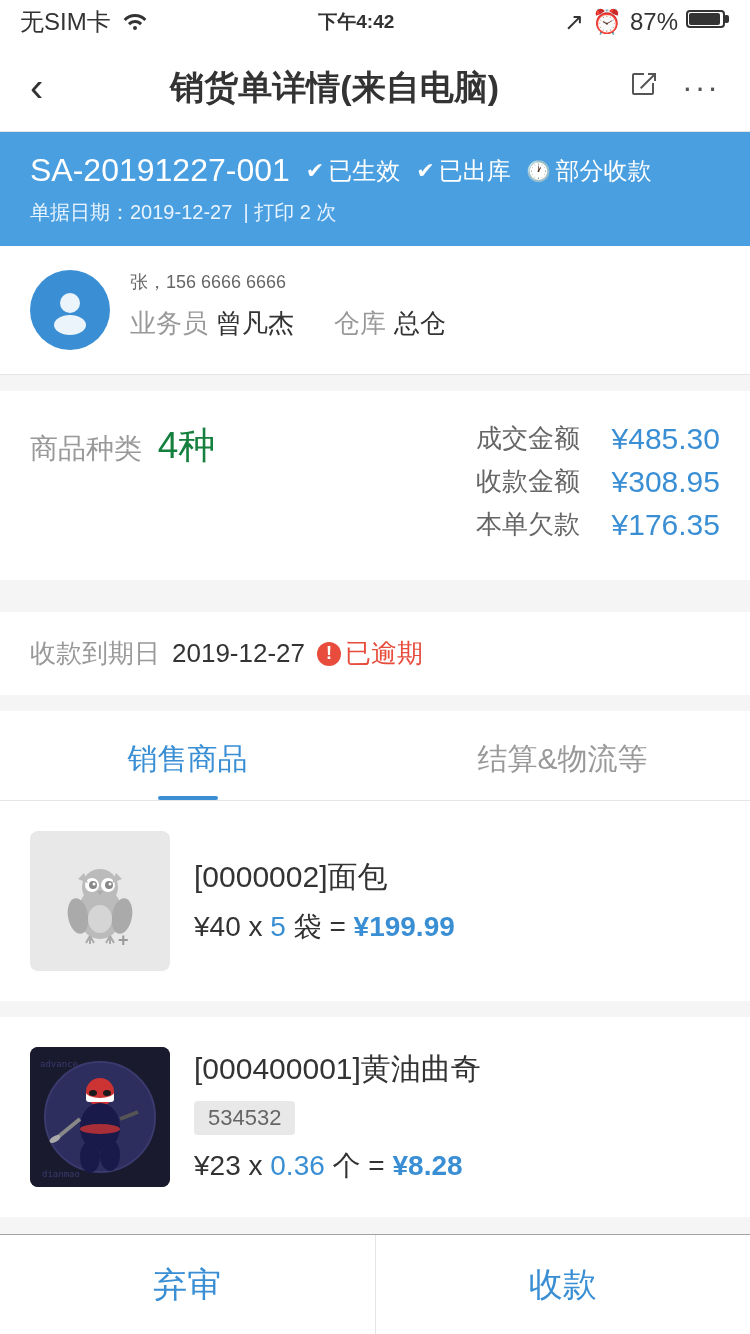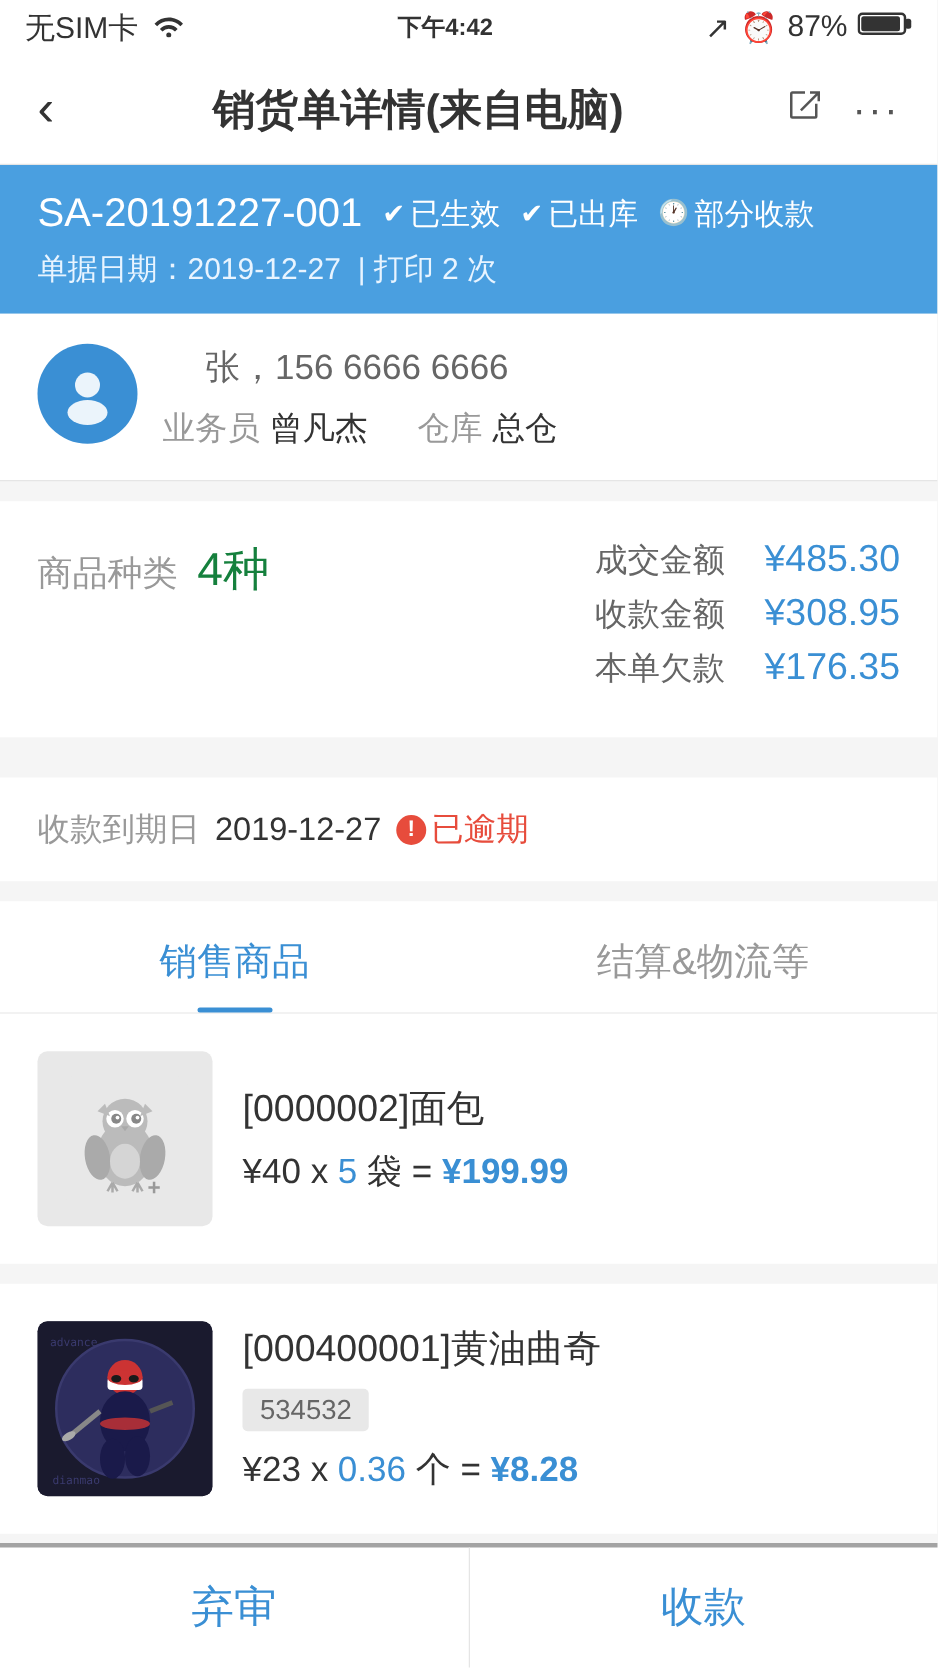--- a/index.html
+++ b/index.html
@@ -65,21 +65,21 @@
     }
     .badge {
       display: flex;
       align-items: center;
       gap: 4px;
       font-size: 24px;
       color: #fff;
     }
     .badge-check { color: #fff; font-size: 22px; }
     .header-banner-bottom {
-      font-size: 24px;
+      font-size: 20px;
       color: #e8f4ff;
     }
 
     
     .customer-section {
       background: #fff;
       padding: 24px 30px;
       display: flex;
       align-items: flex-start;
       gap: 20px;
@@ -96,24 +96,23 @@
     }
     .avatar-circle svg { width: 50px; height: 50px; }
     .customer-info { flex: 1; }
     .customer-name-phone {
       font-size: 36px;
       font-weight: 600;
       color: #333;
       margin-bottom: 8px;
     }
     .customer-sub {
-      font-size: 28px;
+      font-size: 18px;
       color: #666;
       margin-bottom: 12px;
-      margin-left: 34px;
     }
     .customer-meta {
       display: flex;
       align-items: center;
       gap: 40px;
       font-size: 26px;
       color: #666;
     }
     .customer-meta-item { display: flex; align-items: flex-start; gap: 8px; }
     .meta-label { color: #999; }
@@ -128,21 +127,21 @@
       align-items: flex-start;
       margin-top: 16px;
     }
     .stats-left { font-size: 28px; color: #555; }
     .stats-left-label { color: #999; }
     .stats-left-value { font-size: 37px; color: #15803d; font-weight: 500; display: inline-block; margin-left: 8px; }
     .stats-right { text-align: right; }
     .stats-row {
       display: flex;
       justify-content: flex-end;
-      align-items: flex-start;
+      align-items: flex-end;
       gap: 20px;
       margin-bottom: 8px;
       font-size: 26px;
     }
     .stats-row-label { color: #666; }
     .stats-row-value { color: #3a8fd4; font-size: 30px; font-weight: 500; min-width: 120px; text-align: right; }
 
     
     .due-section {
       background: #fff;
@@ -258,21 +257,21 @@
     .product-price .total { color: #3a8fd4; font-weight: 600; }
 
     
     .bottom-bar {
       position: fixed;
       bottom: 0;
       left: 0;
       width: 750px;
       height: 100px;
       background: #fff;
-      border-top: 4px solid #a3a3a3;
+      border-top: 1px solid #a3a3a3;
       display: flex;
       align-items: center;
     }
     .bottom-btn {
       flex: 1;
       height: 100%;
       display: flex;
       align-items: center;
       justify-content: center;
       font-size: 34px;

